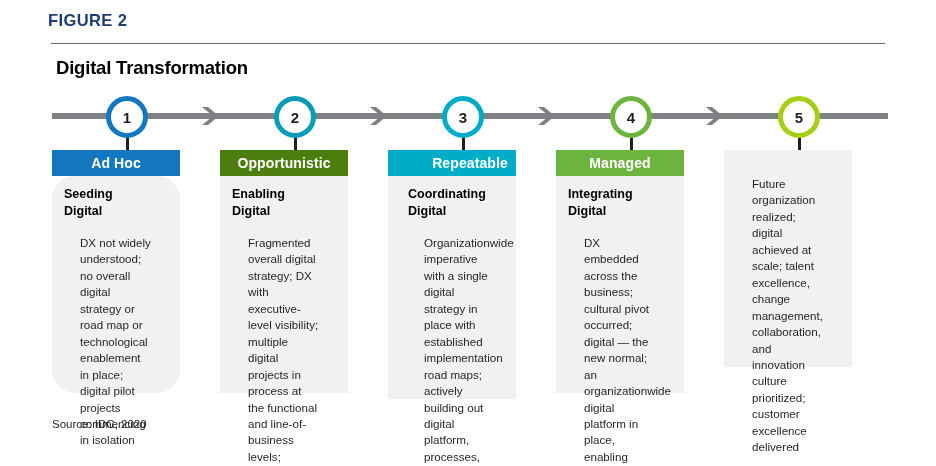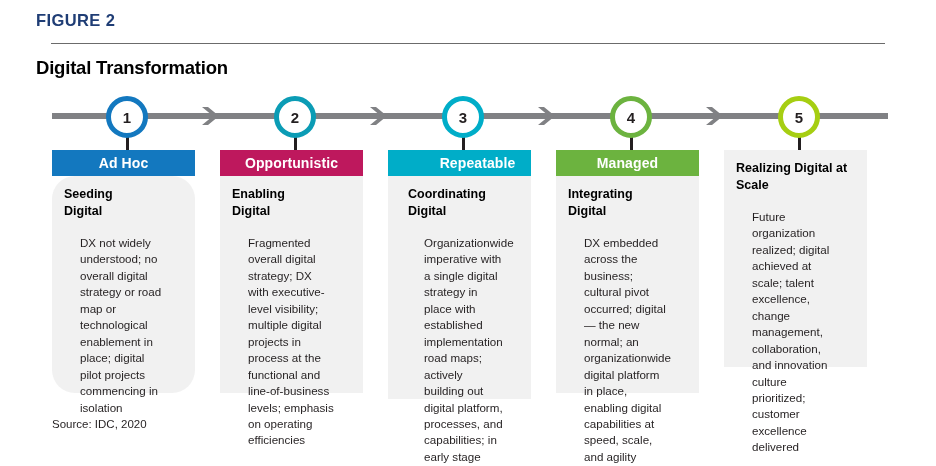--- a/index.html
+++ b/index.html
@@ -19,38 +19,38 @@
   #figure-root {
     position: absolute;
     left: 0; top: 0;
     width: 936px;
     height: 466px;
   }
 
   
   .figure-label {
     position: absolute;
-    left: 36px;
+    left: 48px;
     top: 11px;
     font-size: 16.5px;
     font-weight: bold;
     letter-spacing: 0.4px;
     color: #1f3d75;
   }
   .header-rule {
     position: absolute;
     left: 51px;
     top: 43px;
     width: 834px;
     height: 0;
     border-top: 1px solid #6b6b6b;
   }
   .figure-title {
     position: absolute;
-    left: 36px;
+    left: 56px;
     top: 57px;
     font-size: 18.5px;
     font-weight: bold;
     color: #000000;
     letter-spacing: -0.2px;
   }
 
   
   .timeline {
     position: absolute;
@@ -95,21 +95,21 @@
     top: 40px;
     width: 3px;
     height: 16px;
     background: #231f20;
   }
 
   
   .card {
     position: absolute;
     top: 150px;
-    width: 143px;
+    width: 128px;
   }
   .card-header {
     height: 26px;
     line-height: 26px;
     text-align: center;
     color: #ffffff;
     font-size: 14px;
     font-weight: bold;
     letter-spacing: 0.1px;
   }
@@ -198,21 +198,21 @@
   <div id="cards-layer">
       <div class="card" style="left: 52px;">
         <div class="card-header" style="background: rgb(19, 120, 191);">Ad Hoc</div>
         <div class="card-body" style="height: 217px; border-radius: 23px;">
           <div class="card-subtitle">Seeding
 Digital</div>
           <div class="card-text">DX not widely understood; no overall digital strategy or road map or technological enablement in place; digital pilot projects commencing in isolation</div>
         </div>
       </div>
       <div class="card" style="left: 220px;">
-        <div class="card-header" style="background: #be185d;">Opportunistic</div>
+        <div class="card-header" style="background: #4d7c0f;">Opportunistic</div>
         <div class="card-body" style="height: 217px;">
           <div class="card-subtitle">Enabling
 Digital</div>
           <div class="card-text">Fragmented overall digital strategy; DX with executive-level  visibility; multiple digital projects in process at the functional and line-of-business levels; emphasis on operating efficiencies</div>
         </div>
       </div>
       <div class="card" style="left: 388px;">
         <div class="card-header" style="background: rgb(0, 173, 200); padding-left: 36px;">Repeatable</div>
         <div class="card-body" style="height: 223px; padding-left: 20px;">
           <div class="card-subtitle">Coordinating
@@ -223,21 +223,19 @@
       <div class="card" style="left: 556px;">
         <div class="card-header" style="background: rgb(108, 179, 63);">Managed</div>
         <div class="card-body" style="height: 217px;">
           <div class="card-subtitle">Integrating
 Digital</div>
           <div class="card-text">DX embedded across the business; cultural pivot occurred; digital — the new normal; an organizationwide digital platform in place, enabling digital capabilities at speed, scale, and agility</div>
         </div>
       </div>
       <div class="card" style="left: 724px;">
         <div class="card-body" style="height: 217px;">
-          <div class="card-subtitle">Realizing Digital at
-Scale</div>
           <div class="card-text">Future organization realized; digital achieved at scale; talent excellence, change management, collaboration, and innovation culture prioritized; customer excellence delivered</div>
         </div>
       </div>
     </div>
 
   <div class="source-note">Source: IDC, 2020</div>
 </div>
 
 </body></html>

